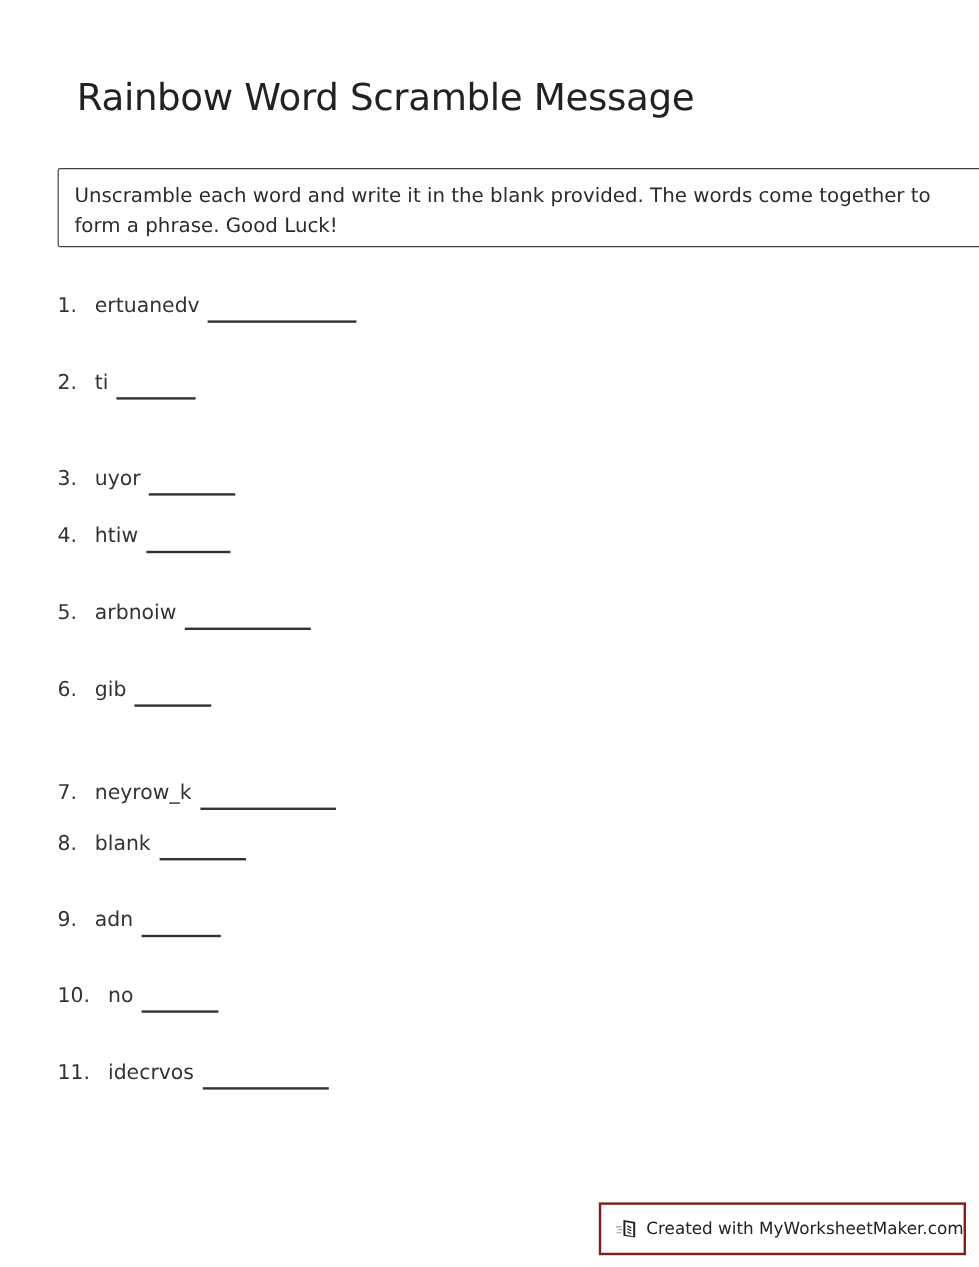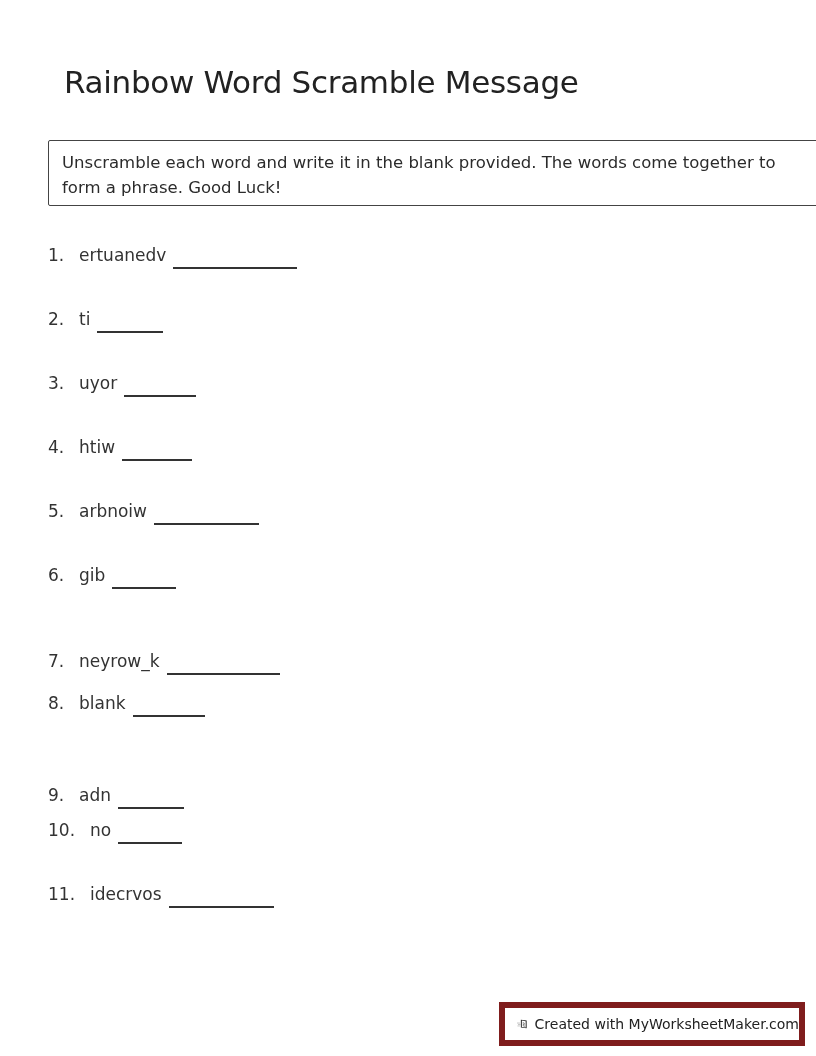--- a/index.html
+++ b/index.html
@@ -69,21 +69,21 @@
     border-bottom: 2px solid #333;
     margin-left: 7px;
   }
   .footer {
     position: absolute;
     left: 499px;
     top: 1002px;
     width: 306px;
     height: 44px;
     box-sizing: border-box;
-    border: 6px solid #7f1d1d;
+    border: 2px solid #7f1d1d;
     display: flex;
     align-items: center;
     padding-left: 12px;
     font-size: 14px;
     color: #222;
     white-space: nowrap;
   }
   .logo {
     width: 24px;
     height: 22px;
@@ -97,39 +97,39 @@
 
 <div class="instructions">Unscramble each word and write it in the blank provided. The words come together to form a phrase. Good Luck!</div>
 
 <div class="list">
   <div class="item" style="top:0px">
     <span class="num" style="width:31px">1.</span><span class="word">ertuanedv</span><span class="blank" style="width:124px"></span>
   </div>
   <div class="item" style="top:64px">
     <span class="num" style="width:31px">2.</span><span class="word">ti</span><span class="blank" style="width:66px"></span>
   </div>
-  <div class="item" style="top:128px">
+  <div class="item" style="top:144px">
     <span class="num" style="width:31px">3.</span><span class="word">uyor</span><span class="blank" style="width:72px"></span>
   </div>
   <div class="item" style="top:192px">
     <span class="num" style="width:31px">4.</span><span class="word">htiw</span><span class="blank" style="width:70px"></span>
   </div>
   <div class="item" style="top:256px">
     <span class="num" style="width:31px">5.</span><span class="word">arbnoiw</span><span class="blank" style="width:105px"></span>
   </div>
   <div class="item" style="top:320px">
     <span class="num" style="width:31px">6.</span><span class="word">gib</span><span class="blank" style="width:64px"></span>
   </div>
   <div class="item" style="top:406px">
     <span class="num" style="width:31px">7.</span><span class="word">neyrow_k</span><span class="blank" style="width:113px"></span>
   </div>
   <div class="item" style="top:448px">
     <span class="num" style="width:31px">8.</span><span class="word">blank</span><span class="blank" style="width:72px"></span>
   </div>
-  <div class="item" style="top:540px">
+  <div class="item" style="top:512px">
     <span class="num" style="width:31px">9.</span><span class="word">adn</span><span class="blank" style="width:66px"></span>
   </div>
   <div class="item" style="top:575px">
     <span class="num" style="width:42px">10.</span><span class="word">no</span><span class="blank" style="width:64px"></span>
   </div>
   <div class="item" style="top:639px">
     <span class="num" style="width:42px">11.</span><span class="word">idecrvos</span><span class="blank" style="width:105px"></span>
   </div>
 </div>
 

